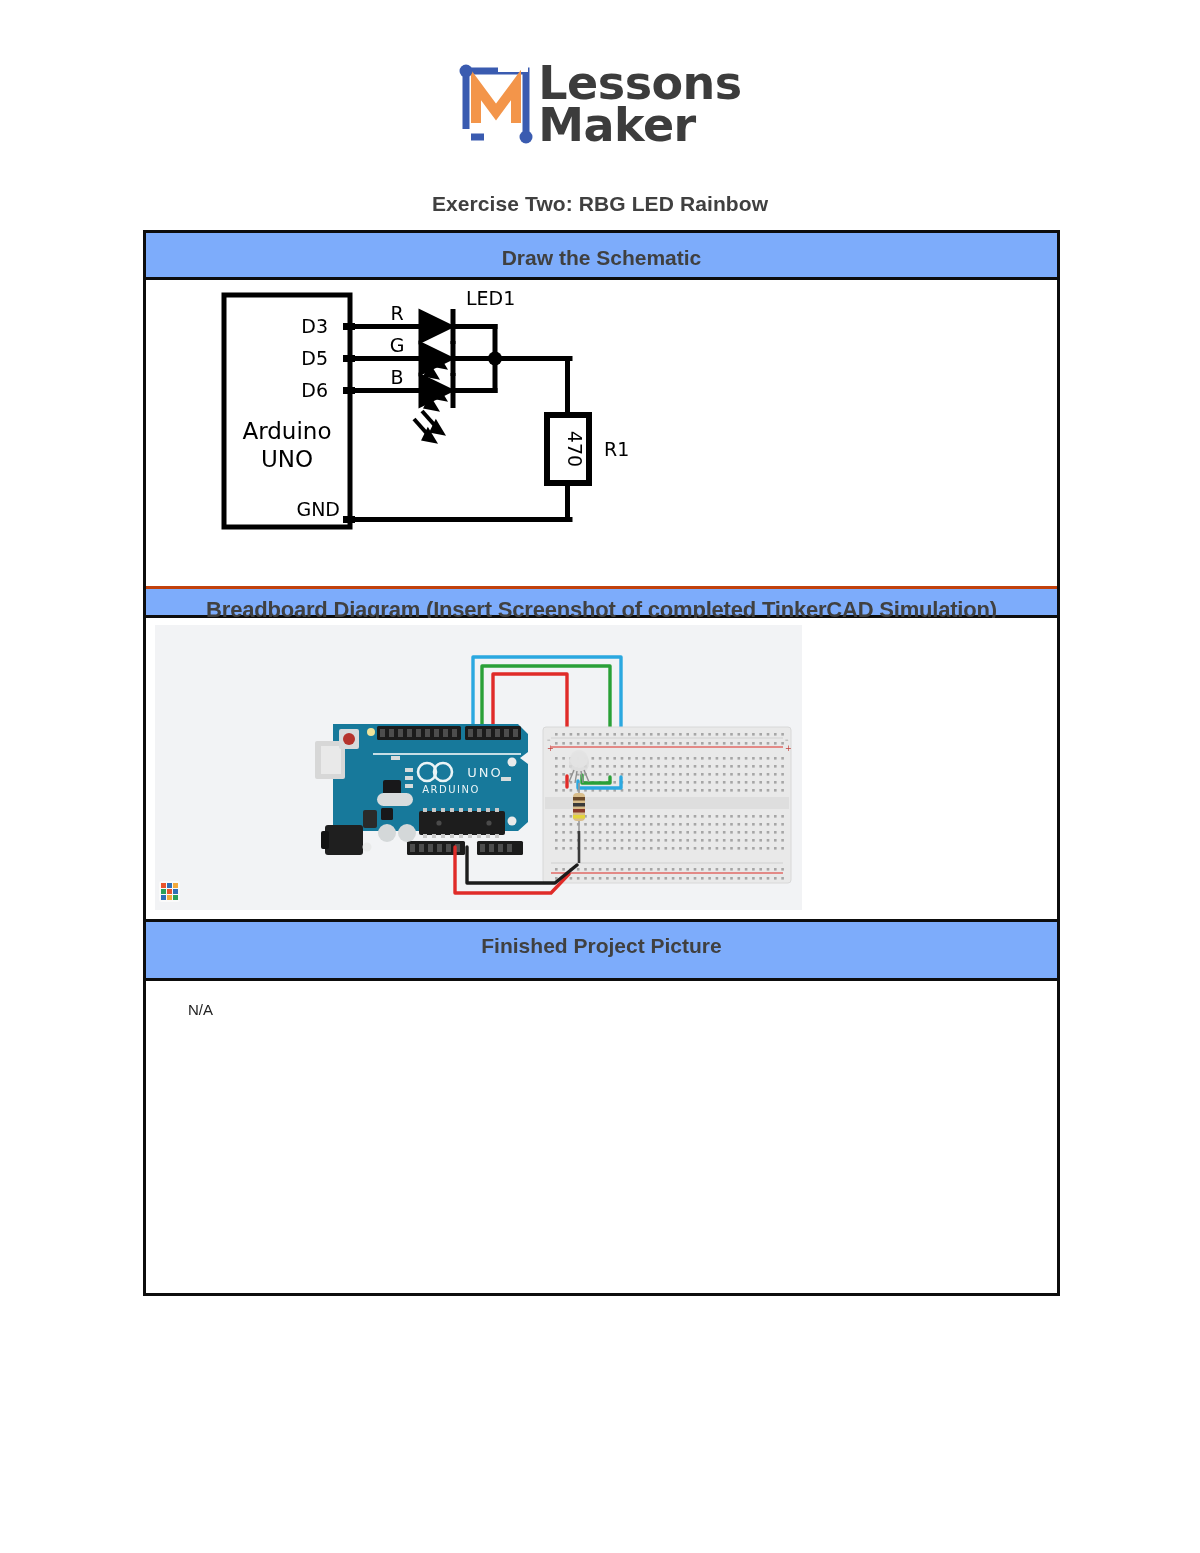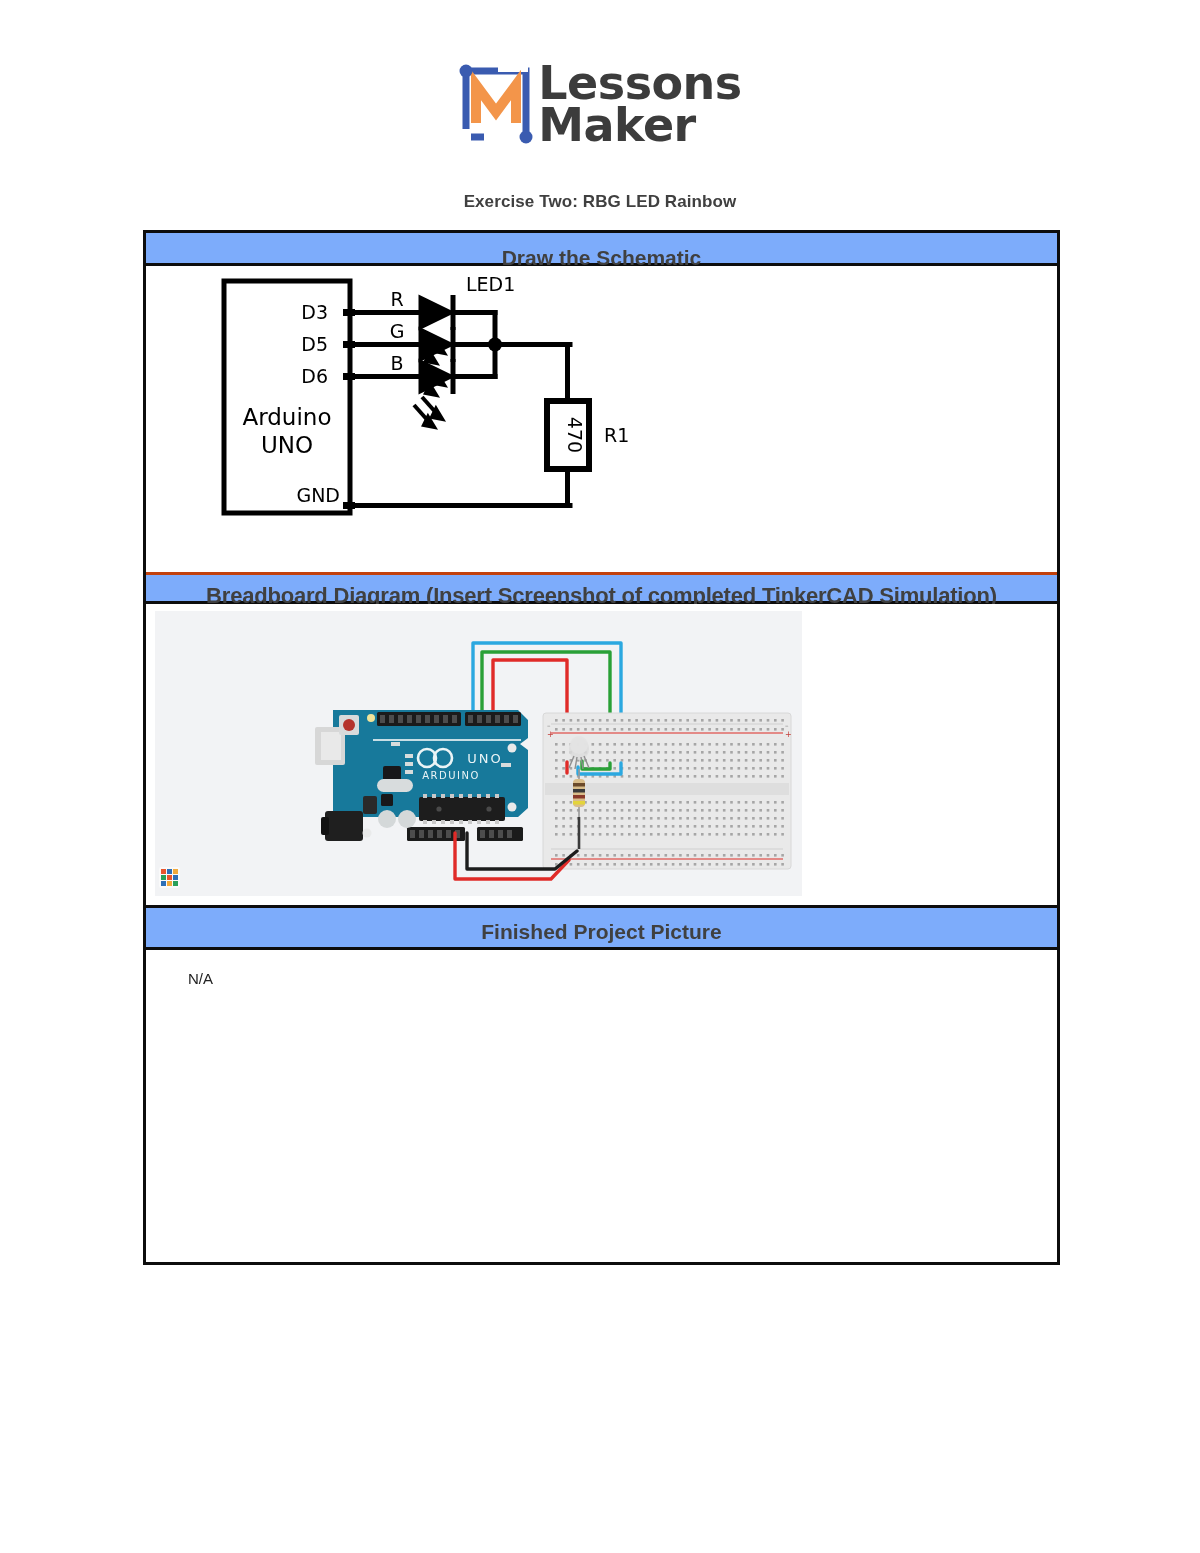--- a/index.html
+++ b/index.html
@@ -44,21 +44,21 @@
     color: #3c3c3c;
     letter-spacing: -0.5px;
   }
 
   
   #page-title {
     position: absolute;
     left: 0; right: 0;
     top: 192px;
     text-align: center;
-    font-size: 17px;
+    font-size: 21px;
     font-weight: 700;
     color: #404040;
     letter-spacing: 0.1px;
   }
 
   
   #doc-table {
     position: absolute;
     left: 143px;
     top: 230px;
@@ -71,30 +71,30 @@
     background: #7dacfb;
     border-bottom: 3px solid #0d0d0d;
     text-align: center;
     font-size: 21px;
     font-weight: 700;
     color: #404040;
     box-sizing: border-box;
     line-height: 1;
     white-space: nowrap;
   }
-  #band-schematic { height: 33px; padding-top: 14px; }
+  #band-schematic { height: 47px; padding-top: 14px; }
   #band-breadboard {
     height: 32px;
     padding-top: 10px;
     border-top: 3px solid #c2410c;
     font-size: 22px;
     letter-spacing: -0.2px;
   }
   #band-finished {
-    height: 45px;
+    height: 62px;
     padding-top: 13px;
     border-top: 3px solid #0d0d0d;
   }
 
   .cell { background:#ffffff; box-sizing: border-box; }
   #cell-schematic { height: 306px; position: relative; }
   #cell-breadboard { height: 301px; position: relative; }
   #cell-finished   { height: 312px; position: relative; margin-left: 28px; }
 
   #na-text {

